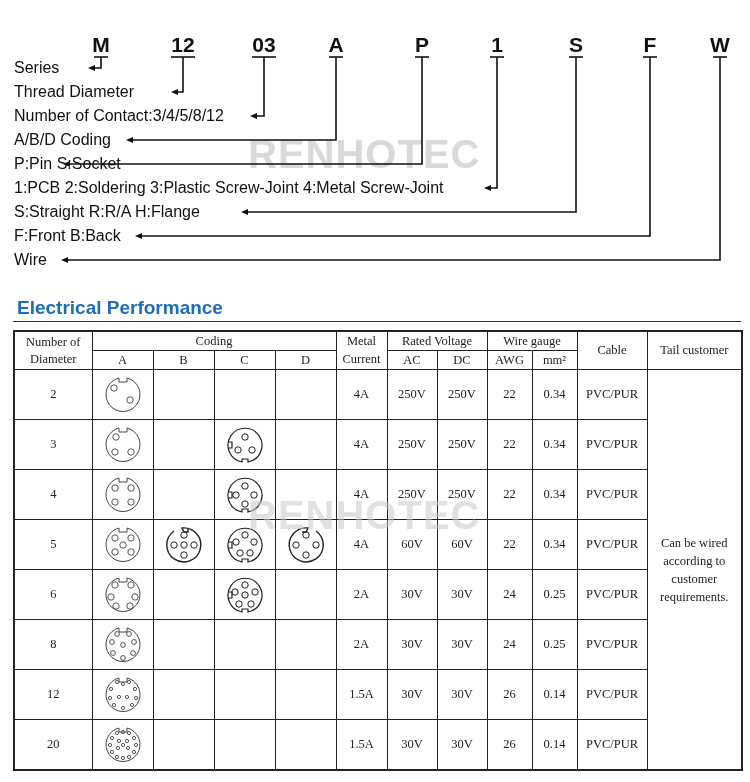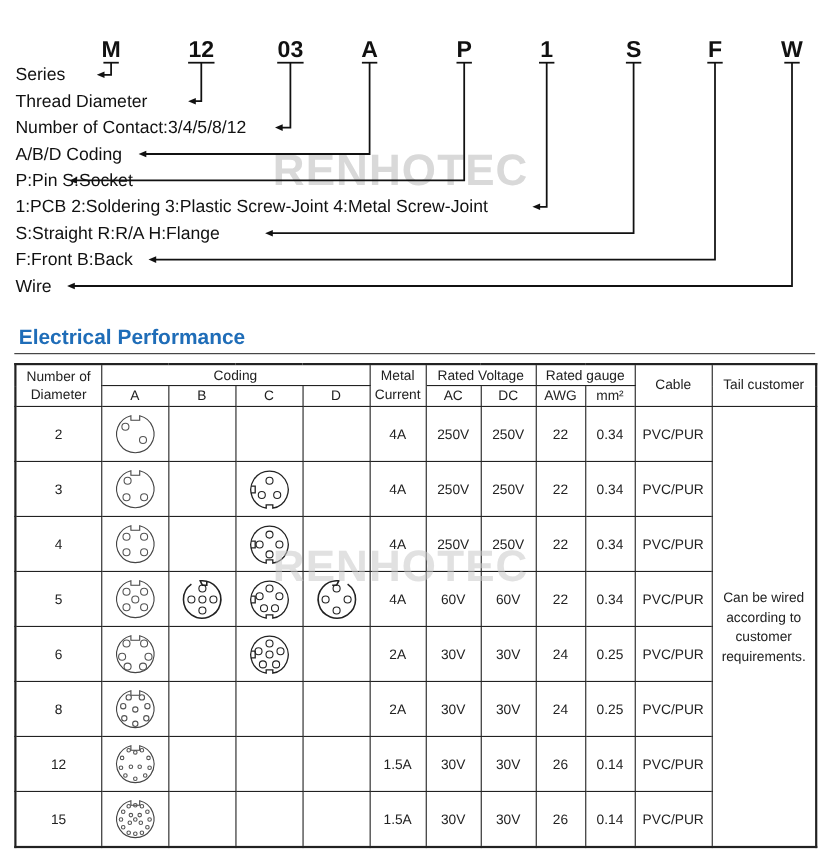--- a/index.html
+++ b/index.html
@@ -5,21 +5,21 @@
   html, body { margin:0; padding:0; background:#ffffff; }
   body { width:750px; height:782px; position:relative; overflow:hidden; font-family:"Liberation Sans", sans-serif; color:#111; }
   #diagram { position:absolute; left:0; top:0; width:750px; height:290px; }
   #diagram text { font-family:"Liberation Sans", sans-serif; }
   .code-letter { font-size:21px; font-weight:bold; fill:#111; }
   .desc { font-size:16px; fill:#111; }
   .wm { font-size:40px; font-weight:bold; fill:#d9d9d9; letter-spacing:1px; }
   .wm2 { position:absolute; left:248px; top:493px; font-size:40px; font-weight:bold; color:rgba(200,200,200,0.55); font-family:"Liberation Sans", sans-serif; pointer-events:none; letter-spacing:1px; }
   #section-title { position:absolute; left:17px; top:297px; font-size:19px; font-weight:bold; color:#1f6db8; font-family:Liberation Sans, sans-serif; }
   #section-rule { position:absolute; left:13px; top:321px; width:728px; height:0; border-top:1.5px solid #333; }
-  table#perf { position:absolute; left:13px; top:330px; border-collapse:collapse; table-layout:fixed; font-family:Liberation Sans, sans-serif; font-size:12.5px; color:#222; }
+  table#perf { position:absolute; left:13px; top:330px; border-collapse:collapse; table-layout:fixed; font-family:Liberation Serif, serif; font-size:12.5px; color:#222; }
   #perf td, #perf th { border:1px solid #222; text-align:center; vertical-align:middle; padding:0; font-weight:normal; overflow:hidden; }
   #perf { border:2px solid #222; }
   #perf thead th { height:18px; line-height:17px; }
   #perf tbody td { height:49px; }
   .tail { font-size:12.5px; line-height:18px; padding:0 0 !important; }
   svg.pin { display:block; margin:0 auto; }
 </style>
 </head>
 <body>
 
@@ -95,21 +95,21 @@
       <col style="width:45px">
     <col style="width:70px">
       <col style="width:95px">
   </colgroup>
   <thead>
     <tr>
       <th rowspan="2"><span>Number of</span><br><span>Diameter</span></th>
       <th colspan="4">Coding</th>
       <th style="border-bottom:none">Metal</th>
       <th colspan="2">Rated Voltage</th>
-      <th colspan="2">Rated gauge</th>
+      <th colspan="2">Wire gauge</th>
       <th rowspan="2">Cable</th>
       <th rowspan="2">Tail customer</th>
     </tr>
     <tr>
       <th>A</th>
       <th>B</th>
       <th>C</th>
       <th>D</th>
       <th style="border-top:none">Current</th>
       <th>AC</th>
@@ -324,21 +324,21 @@
         <td></td>
         <td></td>
         <td>1.5A</td>
         <td>30V</td>
         <td>30V</td>
         <td>26</td>
         <td>0.14</td>
         <td>PVC/PUR</td>
       </tr>
       <tr>
-        <td>15</td>
+        <td>20</td>
         <td>
           <svg class="pin" width="46" height="44" viewBox="-23 -22 46 44">
             <path d="M-4,-17 a17,17 0 1 0 8,0 v4 h-8 z" stroke="#444" stroke-width="1" fill="none"></path>
             <circle cx="-6" cy="-12" r="1.6" stroke="#555" stroke-width="1" fill="none"></circle>
             <circle cx="0" cy="-13" r="1.6" stroke="#555" stroke-width="1" fill="none"></circle>
             <circle cx="6" cy="-12" r="1.6" stroke="#555" stroke-width="1" fill="none"></circle>
             <circle cx="-11" cy="-7" r="1.6" stroke="#555" stroke-width="1" fill="none"></circle>
             <circle cx="11" cy="-7" r="1.6" stroke="#555" stroke-width="1" fill="none"></circle>
             <circle cx="-13" cy="0" r="1.6" stroke="#555" stroke-width="1" fill="none"></circle>
             <circle cx="13" cy="0" r="1.6" stroke="#555" stroke-width="1" fill="none"></circle>

